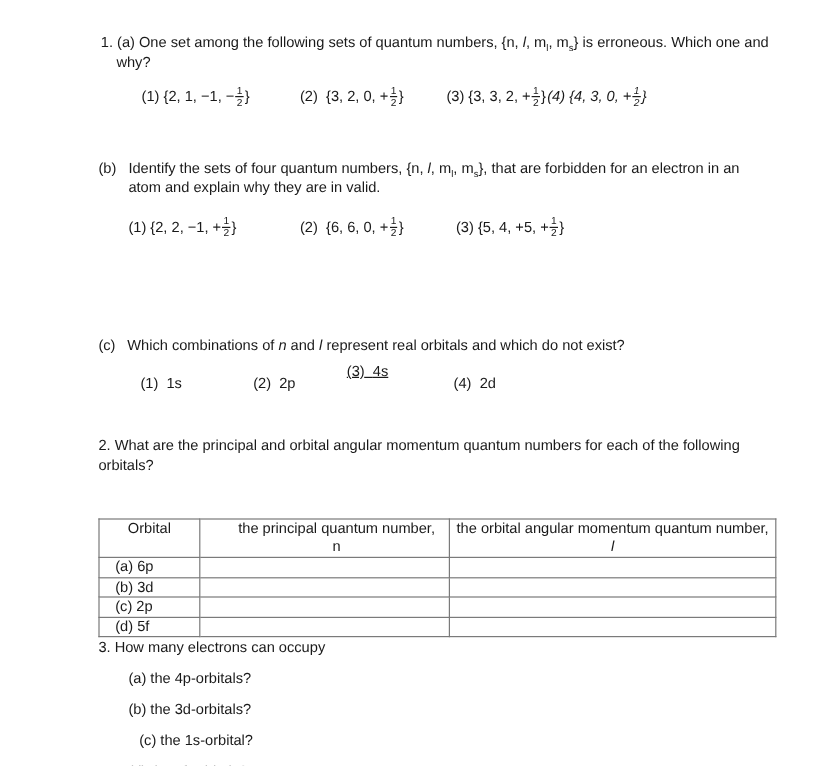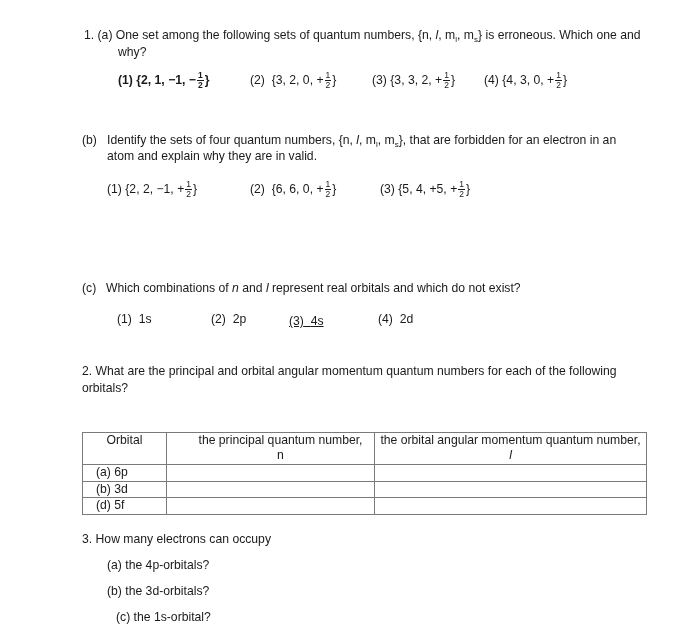--- a/index.html
+++ b/index.html
@@ -31,32 +31,32 @@
   table.orb tr.hdr td { height: 31px; text-align: center; line-height: 15px; }
   table.orb tr.row td { height: 15.5px; line-height: 15px; }
   table.orb tr.row td.c1 { padding-left: 13px; width: 62px; }
 </style>
 </head>
 <body>
 
 <div class="abs" style="left:84px; top:6px;">
   <span>1.  (a) One set among the following sets of quantum numbers, {n, </span><i>l</i><span>, m</span><sub style="font-size:8px">l</sub><span>, m</span><sub style="font-size:8px">s</sub><span>} is erroneous.  Which one and</span>
 </div>
-<div class="abs" style="left:118px; top:23px;">why?</div>
+<div class="abs" style="left:97px; top:23px;">why?</div>
 
-<div class="abs" style="left:118px; top:50px;font-weight:bold;">
+<div class="abs" style="left:118px; top:50px;">
   <span>(1)</span>&nbsp;<span>{2, 1, −1, −</span><span class="frac"><span class="num">1</span><span>2</span></span><span>}</span>
 </div>
 <div class="abs" style="left:250px; top:50px;">
   <span>(2)</span>&nbsp;&nbsp;<span>{3, 2, 0, +</span><span class="frac"><span class="num">1</span><span>2</span></span><span>}</span>
 </div>
 <div class="abs" style="left:372px; top:50px;">
   <span>(3)</span>&nbsp;<span>{3, 3, 2, +</span><span class="frac"><span class="num">1</span><span>2</span></span><span>}</span>
 </div>
-<div class="abs" style="left:484px; top:50px;">
+<div class="abs" style="left:456px; top:50px;font-style:italic;">
   <span>(4)</span>&nbsp;<span>{4, 3, 0, +</span><span class="frac"><span class="num">1</span><span>2</span></span><span>}</span>
 </div>
 
 <div class="abs" style="left:82px; top:111px;">(b)</div>
 <div class="abs" style="left:107px; top:111px;">
   <span>Identify the sets of four quantum numbers, {n, </span><i>l</i><span>, m</span><sub style="font-size:8px">l</sub><span>, m</span><sub style="font-size:8px">s</sub><span>}, that are forbidden for an electron in an</span>
 </div>
 <div class="abs" style="left:107px; top:127px;">atom and explain why they are in valid.</div>
 
 <div class="abs" style="left:107px; top:159px;">
@@ -72,21 +72,21 @@
 <div class="abs" style="left:82px; top:259px;">(c)</div>
 <div class="abs" style="left:106px; top:259px;">
   <span>Which combinations of </span><i>n</i><span> and </span><i>l</i><span> represent real orbitals and which do not exist?</span>
 </div>
 <div class="abs" style="left:117px; top:290px;">
   <span>(1)</span>&nbsp;&nbsp;<span>1s</span>
 </div>
 <div class="abs" style="left:211px; top:290px;">
   <span>(2)</span>&nbsp;&nbsp;<span>2p</span>
 </div>
-<div class="abs" style="left:289px; top:292px;text-decoration:underline;">
+<div class="abs" style="left:289px; top:280px;text-decoration:underline;">
   <span>(3)</span>&nbsp;&nbsp;<span>4s</span>
 </div>
 <div class="abs" style="left:378px; top:290px;">
   <span>(4)</span>&nbsp;&nbsp;<span>2d</span>
 </div>
 
 <div class="abs" style="left:82px; top:342px;">2. What are the principal and orbital angular momentum quantum numbers for each of the following</div>
 <div class="abs" style="left:82px; top:359px;">orbitals?</div>
 
 <table class="orb">
@@ -109,20 +109,25 @@
     <td class="c1">(a)  6p</td>
     <td class="c2"></td>
     <td class="c3"></td>
   </tr>
   <tr class="row">
     <td class="c1">(b)  3d</td>
     <td class="c2"></td>
     <td class="c3"></td>
   </tr>
   <tr class="row">
+    <td class="c1">(c)  2p</td>
+    <td class="c2"></td>
+    <td class="c3"></td>
+  </tr>
+  <tr class="row">
     <td class="c1">(d)  5f</td>
     <td class="c2"></td>
     <td class="c3"></td>
   </tr>
 </tbody>
   </table>
 
 <div class="abs" style="left:82px; top:510px;">3. How many electrons can occupy</div>
 <div class="abs" style="left:107px; top:536px;">(a) the 4p-orbitals?</div>
 <div class="abs" style="left:107px; top:562px;">(b) the 3d-orbitals?</div>

